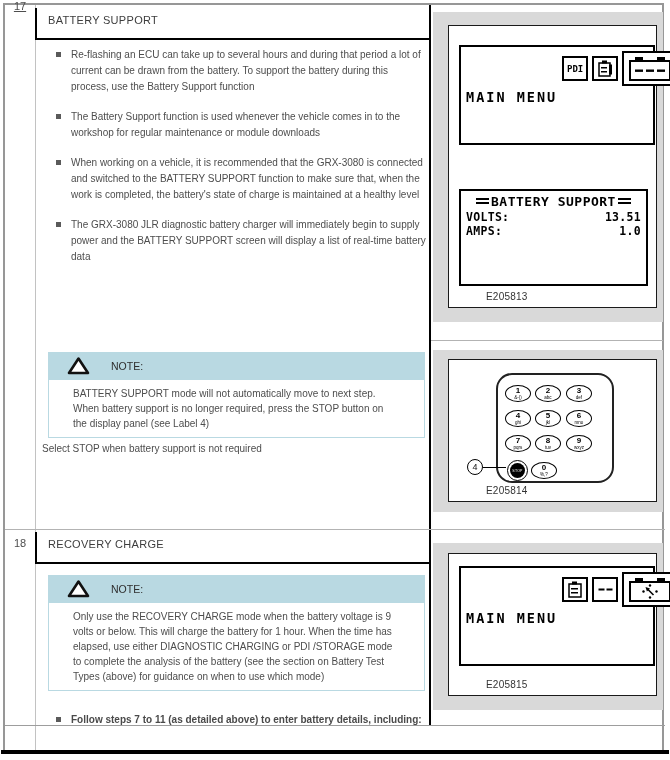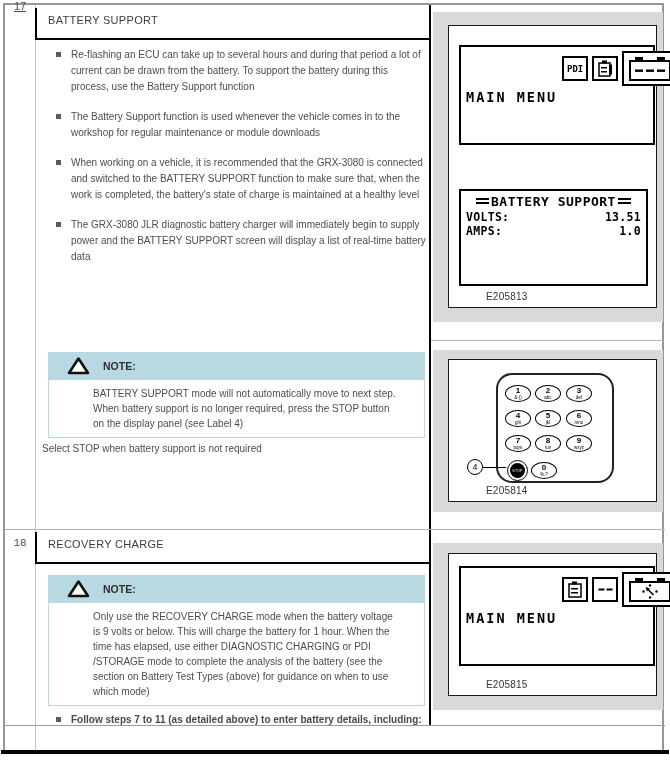--- a/index.html
+++ b/index.html
@@ -21,22 +21,22 @@
   .row-num  { position:absolute; left:8px; width:24px; text-align:center; font-size:11px; color:#4d4d4d; }
   .row-title{ position:absolute; left:48px; font-size:11px; color:#3d3d3d; letter-spacing:0.3px; }
 
   .bullet-list { position:absolute; left:56px; width:372px; }
   .bullet { display:flex; gap:10px; margin-bottom:14px; font-size:10px; line-height:16px; color:#4d4d4d; }
   .bullet .sq { flex:none; width:5px; height:5px; background:#5a5a5a; margin-top:5px; }
   .bullet.bold { font-weight:bold; color:#4a4a4a; line-height:15px; }
 
   .note { position:absolute; left:48px; width:377px; }
   .note-head { height:28px; background:#b9d9e2; display:flex; align-items:center; padding-left:19px; gap:13px; }
-  .note-head .nlabel { font-size:10.5px; font-weight:bold; color:#2e2e2e; }
-  .note-body { background:#fff; border:1px solid #b9d9e2; border-top:none; padding:6px 24px 6px 44px; font-size:10px; line-height:15px; color:#4d4d4d; }
+  .note-head .nlabel { font-size:10.5px; font-weight:normal; color:#2e2e2e;margin-left:8px; }
+  .note-body { background:#fff; border:1px solid #b9d9e2; border-top:none; padding:6px 24px 6px 24px; font-size:10px; line-height:15px; color:#4d4d4d; }
 
   .footer-line { position:absolute; left:42px; font-size:10px; color:#4d4d4d; }
 
   
   .figure { position:absolute; left:433px; width:230px; background:#d9d9d9; }
   .panel  { position:absolute; background:#fff; border:1px solid #1a1a1a; }
   .fig-label { position:absolute; left:5px; bottom:5px; font-size:10px; color:#333; letter-spacing:0.2px;margin-left:32px; }
 
   .screen { position:absolute; left:10px; width:196px; height:100px; border:2px solid #000;
             display:flex; font-family:"DejaVu Sans Mono", monospace; color:#000; background:#fff; }
@@ -121,21 +121,21 @@
       <svg width="23" height="20" viewBox="0 0 23 20">
         <path d="M11.5 2.5 L21 17 L2 17 Z" fill="#fff" stroke="#111" stroke-width="2.6" stroke-linejoin="round"></path>
       </svg>
       <span class="nlabel">NOTE:</span>
     </div>
     <div class="note-body">BATTERY SUPPORT mode will not automatically move to next step. When battery support is no longer required, press the STOP button on the display panel (see Label 4)</div>
   </div>
 
   <div class="footer-line" style="top:443px;text-align:right;">Select STOP when battery support is not required</div>
 
-  <div class="row-num" style="top:537px;font-family:Liberation Mono, monospace;">18</div>
+  <div class="row-num" style="top:537px;">18</div>
   <div class="row-title" style="top:538px;">RECOVERY CHARGE</div>
 
   <div class="note" style="top:575px;">
     <div class="note-head">
       <svg width="23" height="20" viewBox="0 0 23 20">
         <path d="M11.5 2.5 L21 17 L2 17 Z" fill="#fff" stroke="#111" stroke-width="2.6" stroke-linejoin="round"></path>
       </svg>
       <span class="nlabel">NOTE:</span>
     </div>
     <div class="note-body">Only use the RECOVERY CHARGE mode when the battery voltage is 9 volts or below. This will charge the battery for 1 hour. When the time has elapsed, use either DIAGNOSTIC CHARGING or PDI /STORAGE mode to complete the analysis of the battery (see the section on Battery Test Types (above) for guidance on when to use which mode)</div>

